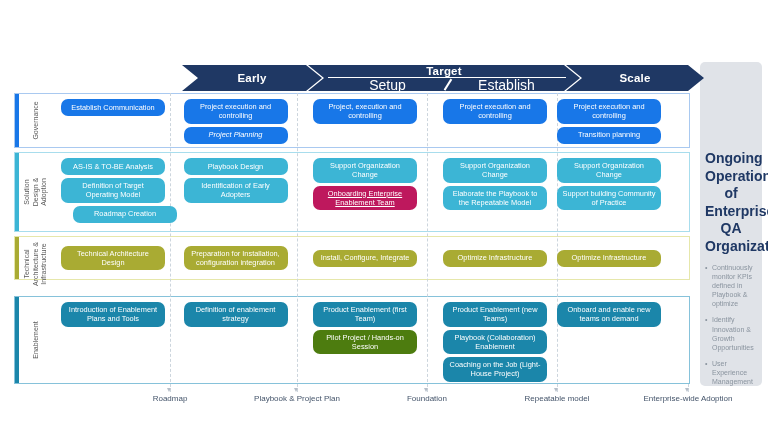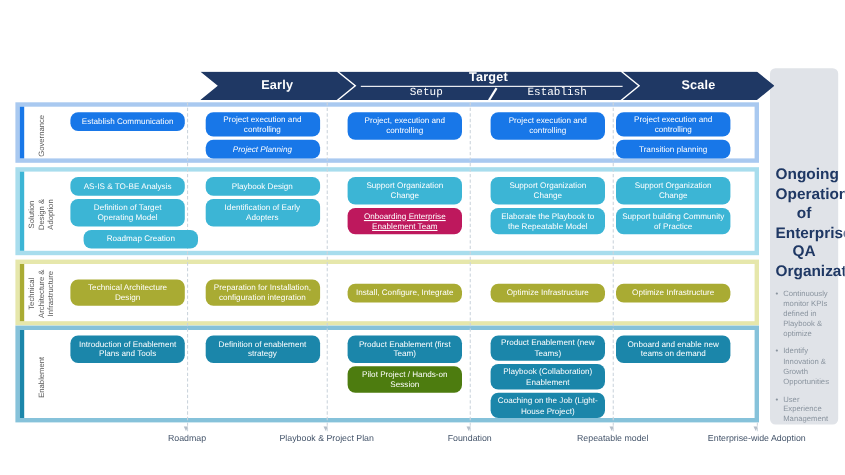--- a/index.html
+++ b/index.html
@@ -10,35 +10,35 @@
   .phase{position:absolute;top:65px;height:26px;background:#1f3864;color:#fff;
          display:flex;align-items:center;justify-content:center;}
   .phase.flat-left{clip-path:polygon(0 0,calc(100% - 16px) 0,100% 50%,calc(100% - 16px) 100%,0 100%);}
   .phase.notch-left{clip-path:polygon(0 0,calc(100% - 16px) 0,100% 50%,calc(100% - 16px) 100%,0 100%,16px 50%);}
   .phase-label{font-size:11.5px;font-weight:bold;letter-spacing:.2px;}
   .phase .tip-pad{padding-right:14px;}
   .phase-build{flex-direction:column;justify-content:flex-start;}
   .build-top{height:13px;display:flex;align-items:center;justify-content:center;width:100%;}
   .build-bottom{height:13px;width:calc(100% - 34px);margin-left:20px;margin-right:14px;
                 border-top:1px solid #fff;display:flex;position:relative;}
-  .build-sub{flex:1;display:flex;align-items:center;justify-content:center;font-size:10px;font-family:Liberation Mono, monospace;}
+  .build-sub{flex:1;display:flex;align-items:center;justify-content:center;font-size:14px;}
   .build-diag{position:absolute;left:50%;top:0;width:1.5px;height:13px;background:#fff;
               transform:rotate(32deg);transform-origin:center;}
 
   
   .sidebar{position:absolute;left:700px;top:62px;width:62px;height:324px;background:#e0e3e8;
            border-radius:5px;box-sizing:border-box;padding:88px 5px 6px 5px;}
   .sidebar-title{color:#1f3864;font-weight:bold;font-size:14px;text-align:center;line-height:1.25;}
   .sidebar-list{list-style:none;margin:8px 0 0 0;padding:0;color:#8a949f;font-size:7px;line-height:1.3;}
   .sidebar-list li{position:relative;padding-left:7px;margin-bottom:7px;}
   .sidebar-list li::before{content:"•";position:absolute;left:0;top:0;color:#8a949f;}
 
   
   .row{position:absolute;left:14px;width:676px;background:#fff;box-sizing:border-box;
-       border:4px solid #c2410c;}
+       border:1px solid #c2410c;}
   .row-accent{position:absolute;left:0;top:0;bottom:0;width:4px;}
   .row-label{position:absolute;left:4px;top:0;height:34px;display:flex;align-items:center;
              justify-content:center;color:#595959;font-size:7px;line-height:1.25;text-align:center;
              white-space:pre-line;transform-origin:top left;}
   .col{position:absolute;top:0;bottom:0;display:flex;flex-direction:column;align-items:center;
        gap:3px;padding-top:5px;box-sizing:border-box;}
   .col.v-center{justify-content:center;padding-top:0;}
   .task-box{position:relative;z-index:3;width:104px;box-sizing:border-box;min-height:17px;
             border-radius:7px;color:#fff;font-size:7.4px;line-height:1.25;text-align:center;
             display:flex;align-items:center;justify-content:center;padding:3px 5px;}
@@ -122,21 +122,21 @@
         </div>
         <div class="col" style="left: 415px; width: 130px;">
           <div class="task-box" style="background: rgb(60, 181, 213);">Support Organization Change</div>
           <div class="task-box" style="background: rgb(60, 181, 213);">Elaborate the Playbook to the Repeatable Model</div>
         </div>
         <div class="col" style="left: 528px; width: 132px;">
           <div class="task-box" style="background: rgb(60, 181, 213);">Support Organization Change</div>
           <div class="task-box" style="background: rgb(60, 181, 213);">Support building Community of Practice</div>
         </div>
       </div>
-      <div class="row" style="top: 236px; height: 60px; border-color: rgb(230, 231, 171);">
+      <div class="row" style="top: 236px; height: 44px; border-color: rgb(230, 231, 171);">
         <div class="row-accent" style="background: rgb(169, 171, 51);"></div>
         <div class="row-label" style="width: 54px; transform: rotate(-90deg) translateX(-54px);">Technical
 Architecture &amp;
 Infrastructure</div>
         <div class="col v-center" style="left: 40px; width: 116px;">
           <div class="task-box" style="background: rgb(169, 171, 51);">Technical Architecture Design</div>
         </div>
         <div class="col v-center" style="left: 157px; width: 127px;">
           <div class="task-box" style="background: rgb(169, 171, 51);">Preparation for Installation, configuration integration</div>
         </div>

